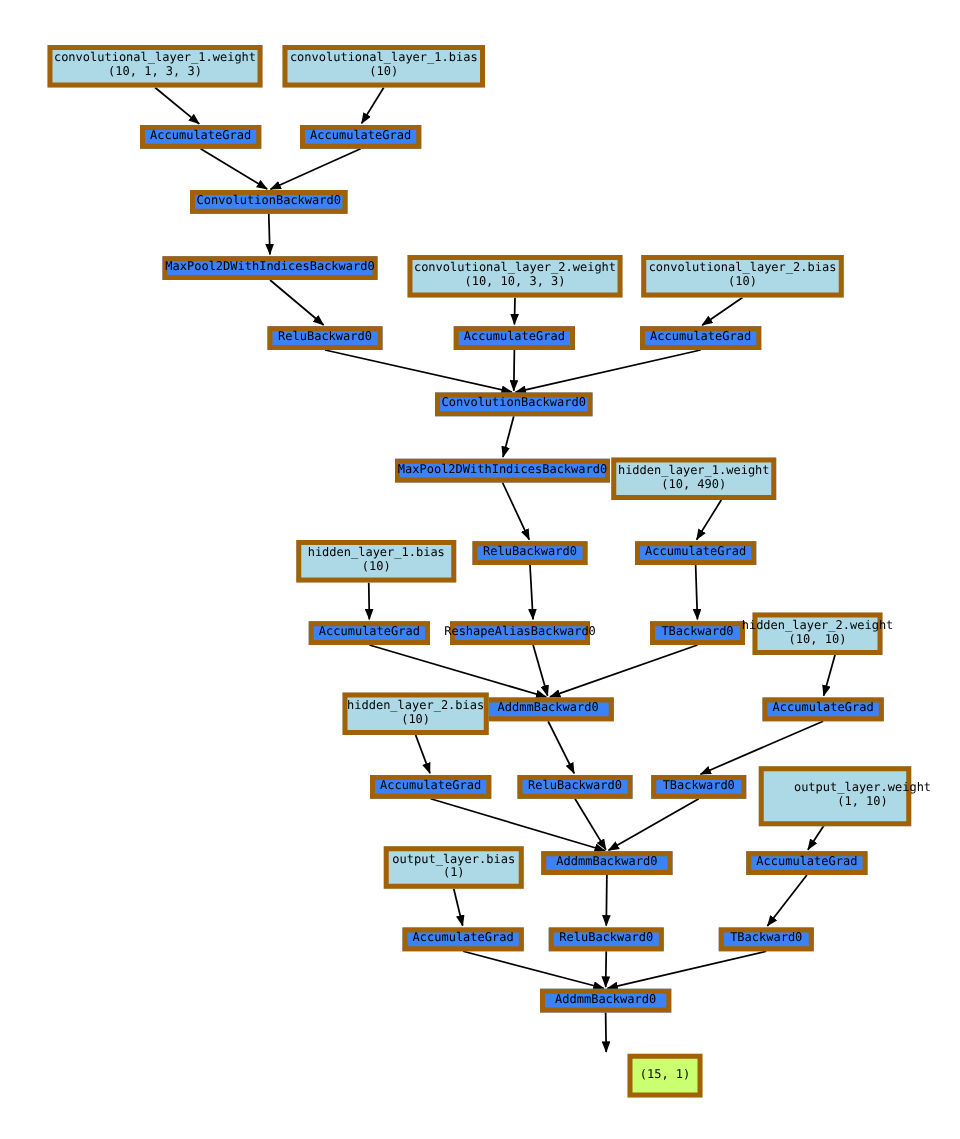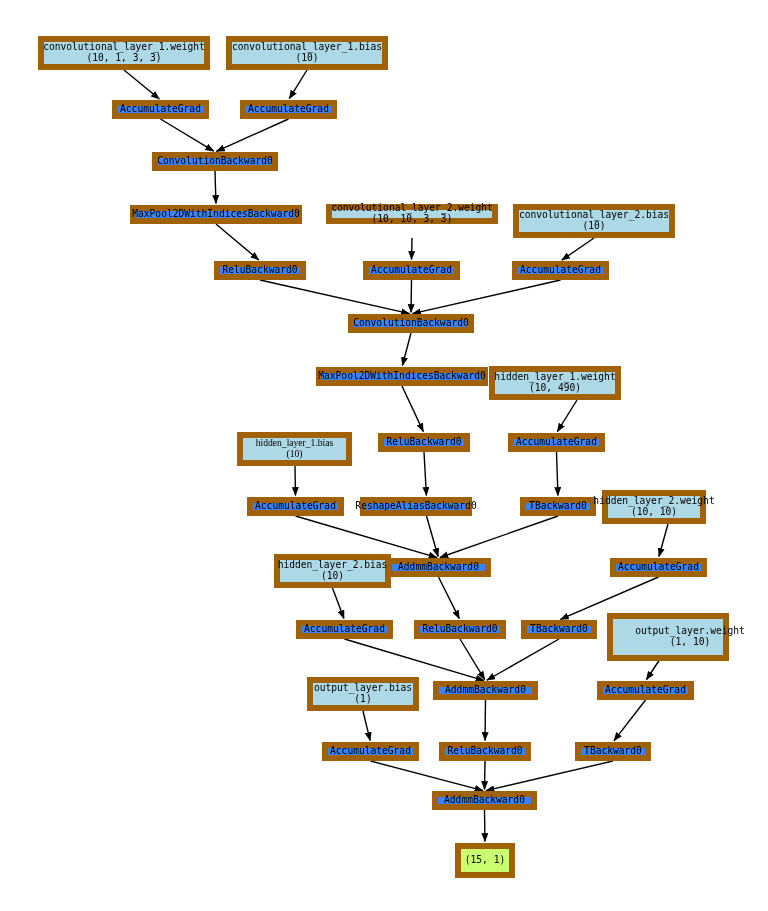--- a/index.html
+++ b/index.html
@@ -21,21 +21,21 @@
     position: absolute;
     left: 0;
     top: 0;
     width: 768px;
     height: 911px;
     pointer-events: none;
   }
   .node {
     position: absolute;
     box-sizing: border-box;
-    border: 6px solid #a16207;
+    border: 4px solid #a16207;
     display: flex;
     flex-direction: column;
     align-items: center;
     justify-content: center;
     text-align: left;
     line-height: 1.12;
     color: #000000;
     white-space: pre;
     letter-spacing: 0px;
   }
@@ -43,20 +43,21 @@
     background: #add8e6;
     font-size: 9.6px;
   }
   .node.op {
     background: #3b82f6;
     font-size: 9.6px;
   }
   .node.output {
     background: #caff70;
     font-size: 9.6px;
+    margin-left: 47px;
   }
   .node .line1 { display: block; }
   .node .line2 { display: block; }
 </style>
 </head>
 <body>
 
 <div id="graph-canvas">
   <svg id="edge-layer" viewBox="0 0 768 911">
     <defs>
@@ -102,31 +103,31 @@
         <line x1="484.5" y1="810" x2="484.9772753355556" y2="841.5001721466696" stroke="#000000" stroke-width="1.4" marker-end="url(#arrowhead)"></line>
       </g>
   </svg>
   <div id="node-layer">
       <div class="node param" style="left: 38px; top: 36px; width: 172px; height: 34px;"><span class="line1">convolutional_layer_1.weight</span><span class="line2">(10, 1, 3, 3)</span></div>
       <div class="node param" style="left: 226px; top: 36px; width: 162px; height: 34px;"><span class="line1">convolutional_layer_1.bias</span><span class="line2">(10)</span></div>
       <div class="node op" style="left: 112px; top: 100px; width: 97px; height: 19px;"><span class="line1">AccumulateGrad</span></div>
       <div class="node op" style="left: 240px; top: 100px; width: 97px; height: 19px;"><span class="line1">AccumulateGrad</span></div>
       <div class="node op" style="left: 152px; top: 152px; width: 126px; height: 19px;"><span class="line1">ConvolutionBackward0</span></div>
       <div class="node op" style="left: 130px; top: 205px; width: 172px; height: 19px;"><span class="line1">MaxPool2DWithIndicesBackward0</span></div>
-      <div class="node param" style="left: 326px; top: 204px; width: 172px; height: 20px;"><span class="line1">convolutional_layer_2.weight</span><span class="line2">(10, 10, 3, 3)</span></div>
+      <div class="node param" style="left: 326px; top: 204px; width: 172px; height: 34px;"><span class="line1">convolutional_layer_2.weight</span><span class="line2">(10, 10, 3, 3)</span></div>
       <div class="node param" style="left: 513px; top: 204px; width: 162px; height: 34px;"><span class="line1">convolutional_layer_2.bias</span><span class="line2">(10)</span></div>
       <div class="node op" style="left: 214px; top: 261px; width: 92px; height: 19px;"><span class="line1">ReluBackward0</span></div>
       <div class="node op" style="left: 363px; top: 261px; width: 97px; height: 19px;"><span class="line1">AccumulateGrad</span></div>
       <div class="node op" style="left: 512px; top: 261px; width: 97px; height: 19px;"><span class="line1">AccumulateGrad</span></div>
       <div class="node op" style="left: 348px; top: 314px; width: 126px; height: 19px;"><span class="line1">ConvolutionBackward0</span></div>
       <div class="node op" style="left: 316px; top: 367px; width: 172px; height: 19px;"><span class="line1">MaxPool2DWithIndicesBackward0</span></div>
       <div class="node param" style="left: 489px; top: 366px; width: 132px; height: 34px;"><span class="line1">hidden_layer_1.weight</span><span class="line2">(10, 490)</span></div>
       <div class="node op" style="left: 378px; top: 433px; width: 92px; height: 19px;"><span class="line1">ReluBackward0</span></div>
       <div class="node op" style="left: 508px; top: 433px; width: 97px; height: 19px;"><span class="line1">AccumulateGrad</span></div>
-      <div class="node param" style="left: 237px; top: 432px; width: 115px; height: 34px; font-family: Liberation Serif, serif;"><span class="line1">hidden_layer_1.bias</span><span class="line2">(10)</span></div>
+      <div class="node param" style="left: 237px; top: 432px; width: 128px; height: 34px;"><span class="line1">hidden_layer_1.bias</span><span class="line2">(10)</span></div>
       <div class="node op" style="left: 247px; top: 497px; width: 97px; height: 19px;"><span class="line1">AccumulateGrad</span></div>
       <div class="node op" style="left: 360px; top: 497px; width: 112px; height: 19px;"><span class="line1">ReshapeAliasBackward0</span></div>
       <div class="node op" style="left: 520px; top: 497px; width: 76px; height: 19px;"><span class="line1">TBackward0</span></div>
       <div class="node param" style="left: 602px; top: 490px; width: 104px; height: 34px;"><span class="line1">hidden_layer_2.weight</span><span class="line2">(10, 10)</span></div>
       <div class="node op" style="left: 386px; top: 558px; width: 105px; height: 19px;"><span class="line1">AddmmBackward0</span></div>
       <div class="node op" style="left: 610px; top: 558px; width: 97px; height: 19px;"><span class="line1">AccumulateGrad</span></div>
       <div class="node param" style="left: 274px; top: 554px; width: 117px; height: 34px;"><span class="line1">hidden_layer_2.bias</span><span class="line2">(10)</span></div>
       <div class="node op" style="left: 296px; top: 620px; width: 97px; height: 19px;"><span class="line1">AccumulateGrad</span></div>
       <div class="node op" style="left: 414px; top: 620px; width: 92px; height: 19px;"><span class="line1">ReluBackward0</span></div>
       <div class="node op" style="left: 521px; top: 620px; width: 76px; height: 19px;"><span class="line1">TBackward0</span></div>

